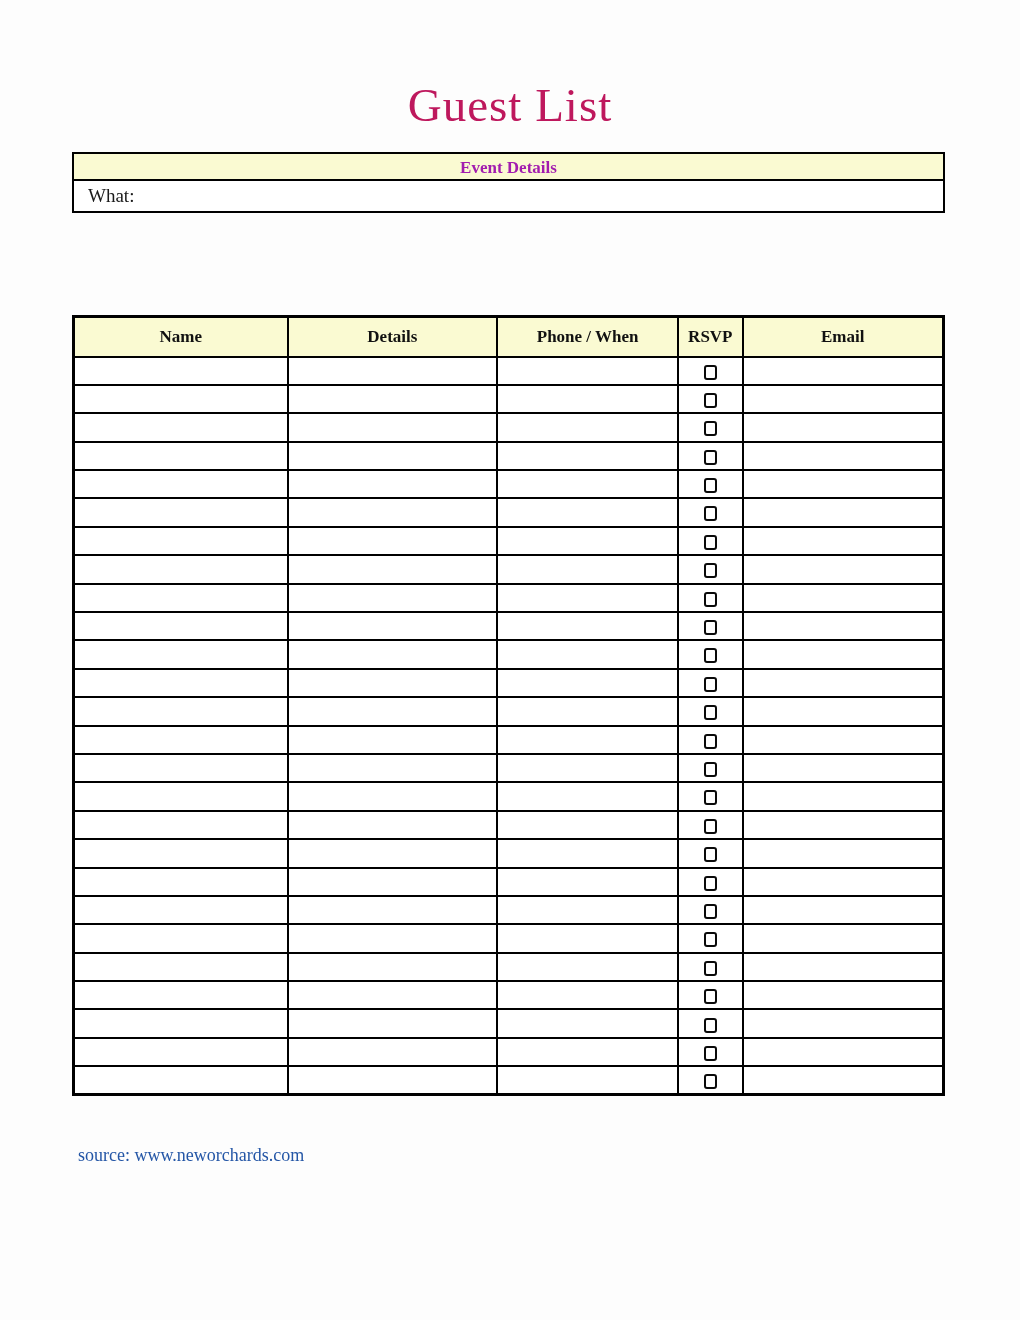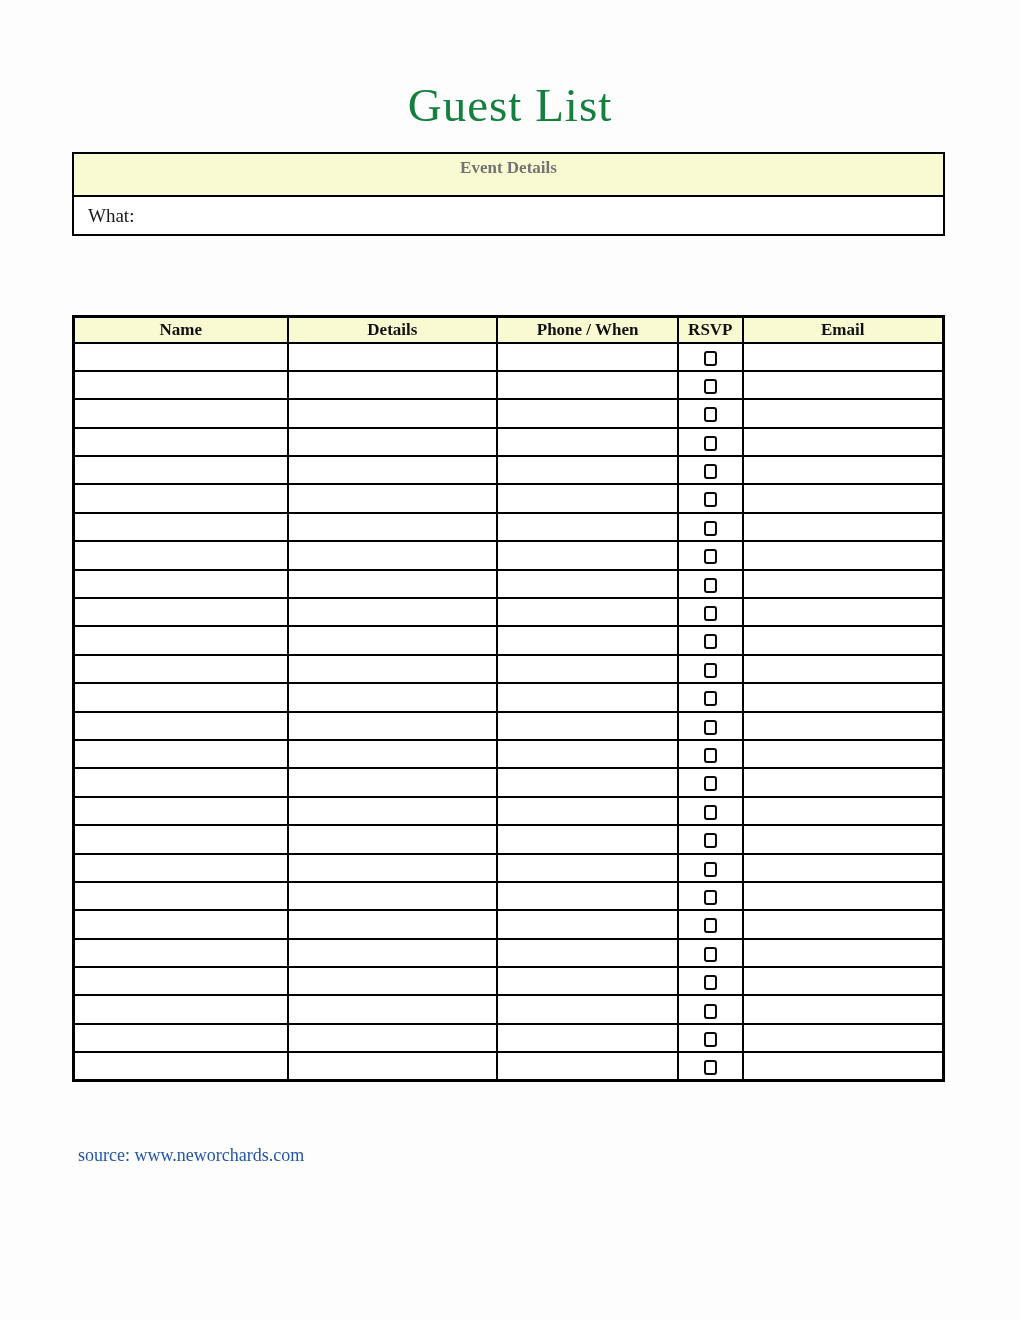--- a/index.html
+++ b/index.html
@@ -17,45 +17,45 @@
 
   
   .doc-title {
     position: absolute;
     top: 78px;
     left: 0;
     width: 100%;
     text-align: center;
     font-size: 47px;
     font-weight: 400;
-    color: #15803d;
+    color: #be185d;
     letter-spacing: 1px;
   }
 
   
   .event-box {
     position: absolute;
     left: 72px;
     top: 152px;
     width: 873px;
     border: 2px solid #000;
     background: #fff;
   }
   .event-header {
-    height: 43px;
+    height: 27px;
     background: #fafad2;
     border-bottom: 2px solid #000;
     text-align: center;
     font-weight: 700;
     font-size: 17px;
     line-height: 28px;
-    color: #737373;
+    color: #a21caf;
   }
   .event-field {
-    height: 37px;
+    height: 30px;
     display: flex;
     align-items: center;
     background: #fff;
   }
   .event-field + .event-field { border-top: 2px solid #000; }
   .event-field .field-label {
     padding-left: 14px;
     font-size: 19px;
     color: #1a1a1a;
   }
@@ -72,21 +72,21 @@
     width: 100%;
     border-collapse: collapse;
     border: 3px solid #000;
     background: #fff;
   }
   table.guest-table th, table.guest-table td {
     border: 2px solid #000;
     padding: 0;
   }
   table.guest-table th {
-    height: 26px;
+    height: 40px;
     background: #fafad2;
     font-weight: 700;
     font-size: 17px;
     color: #111;
     text-align: center;
   }
   table.guest-table td { height: 28.4px; background: #fff; }
   td.rsvp-cell { text-align: center; vertical-align: middle; }
   .checkbox {
     display: inline-block;

